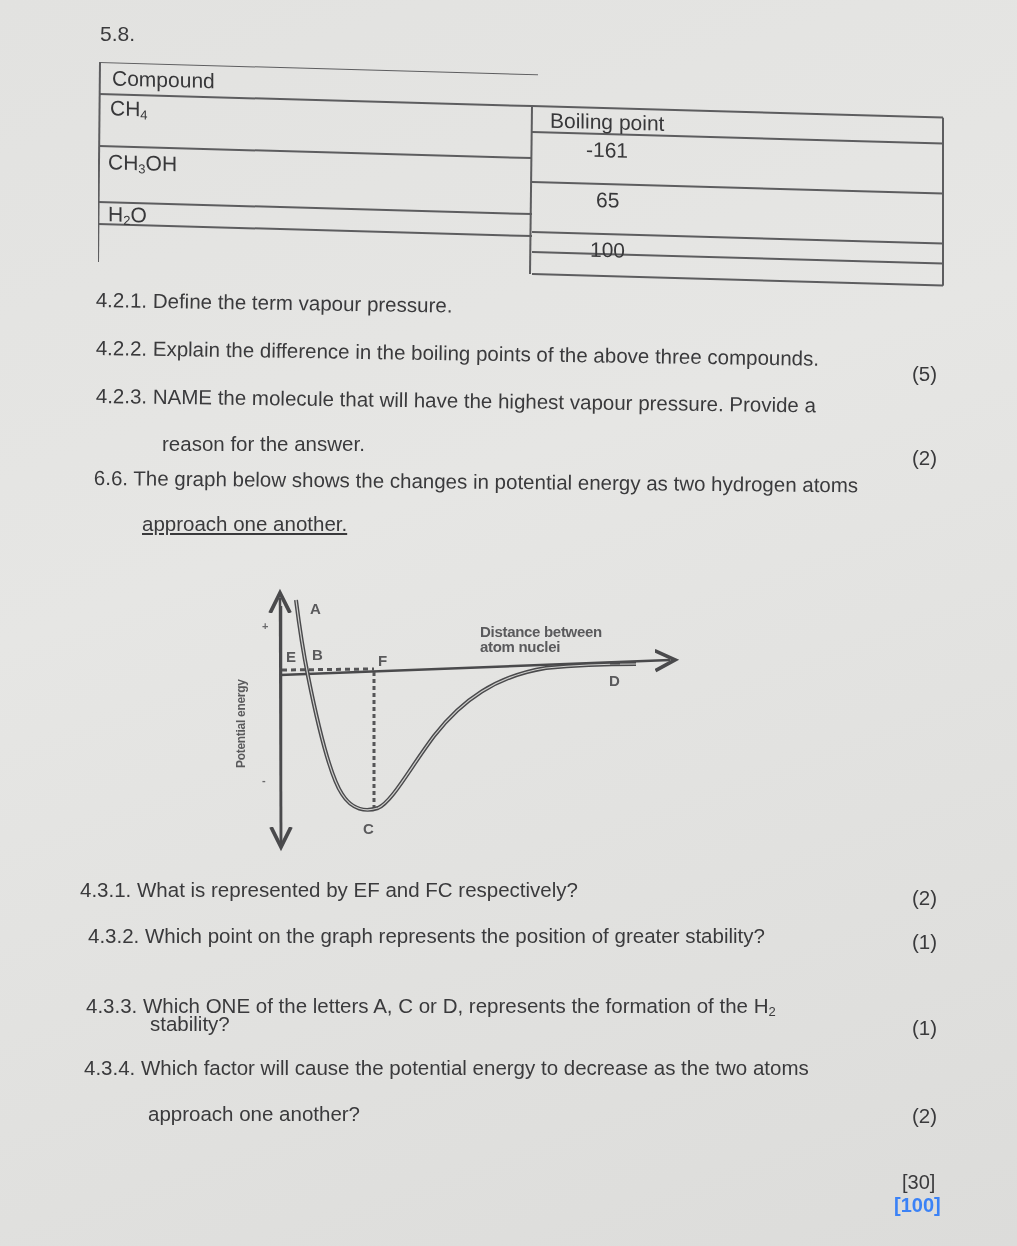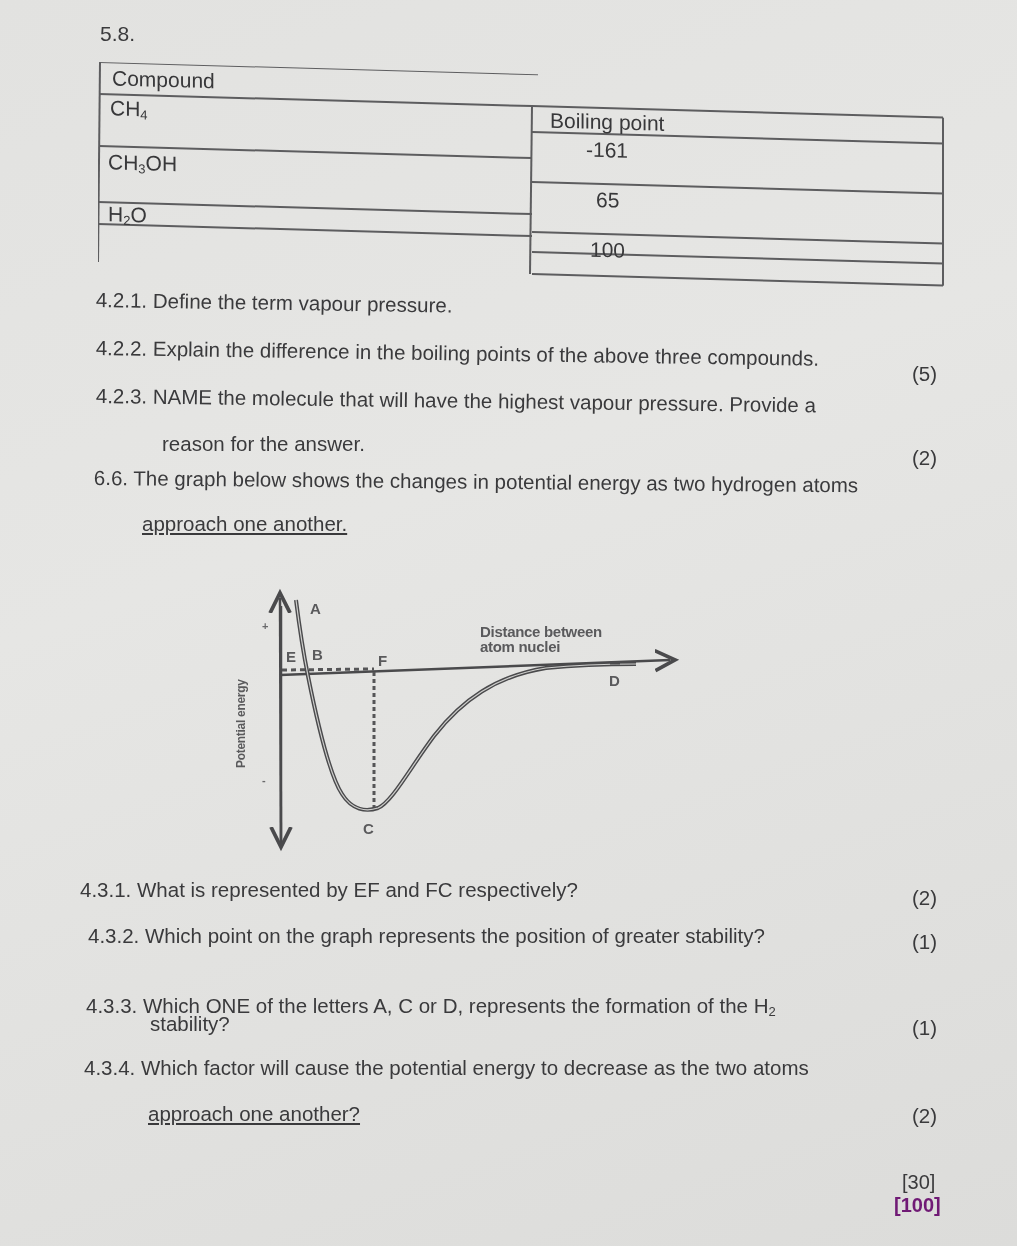--- a/index.html
+++ b/index.html
@@ -61,21 +61,21 @@
       font-size: 15px;
       letter-spacing: -0.3px;
     }
     .total {
       font-size: 20px;
       color: #3a3a3c;
     }
     .grand {
       font-size: 20px;
       font-weight: bold;
-      color: #701a75;
+      color: #3b82f6;
     }
   </style>
 </head>
 <body>
 
 <div class="abs section-num">5.8.</div>
 
 <div class="abs bp-table">
   <svg width="846" height="212" viewBox="0 0 846 212">
     <g stroke="#5d5d5f" stroke-width="2" fill="none">
@@ -190,17 +190,17 @@
 
 <div class="abs q-line" style="left:86px; top:955px;margin-top:39px;">
   <span>4.3.3.</span> <span>Which ONE of the letters A, C or D, represents the formation of the H</span><sub>2</sub>
 </div>
 <div class="abs q-line" style="left:150px; top:1012px;">stability?</div>
 <div class="abs marks" style="left:912px; top:1016px;">(1)</div>
 
 <div class="abs q-line" style="left:84px; top:1056px;">
   <span>4.3.4.</span> <span>Which factor will cause the potential energy to decrease as the two atoms</span>
 </div>
-<div class="abs q-line" style="left:148px; top:1102px;text-decoration:underline;">approach one another?</div>
+<div class="abs q-line" style="left:148px; top:1102px;">approach one another?</div>
 <div class="abs marks" style="left:912px; top:1104px;">(2)</div>
 
 <div class="abs total" style="left:902px; top:1150px;margin-top:21px;">[30]</div>
 <div class="abs grand" style="left:894px; top:1194px;">[100]</div>
 
 </body></html>

